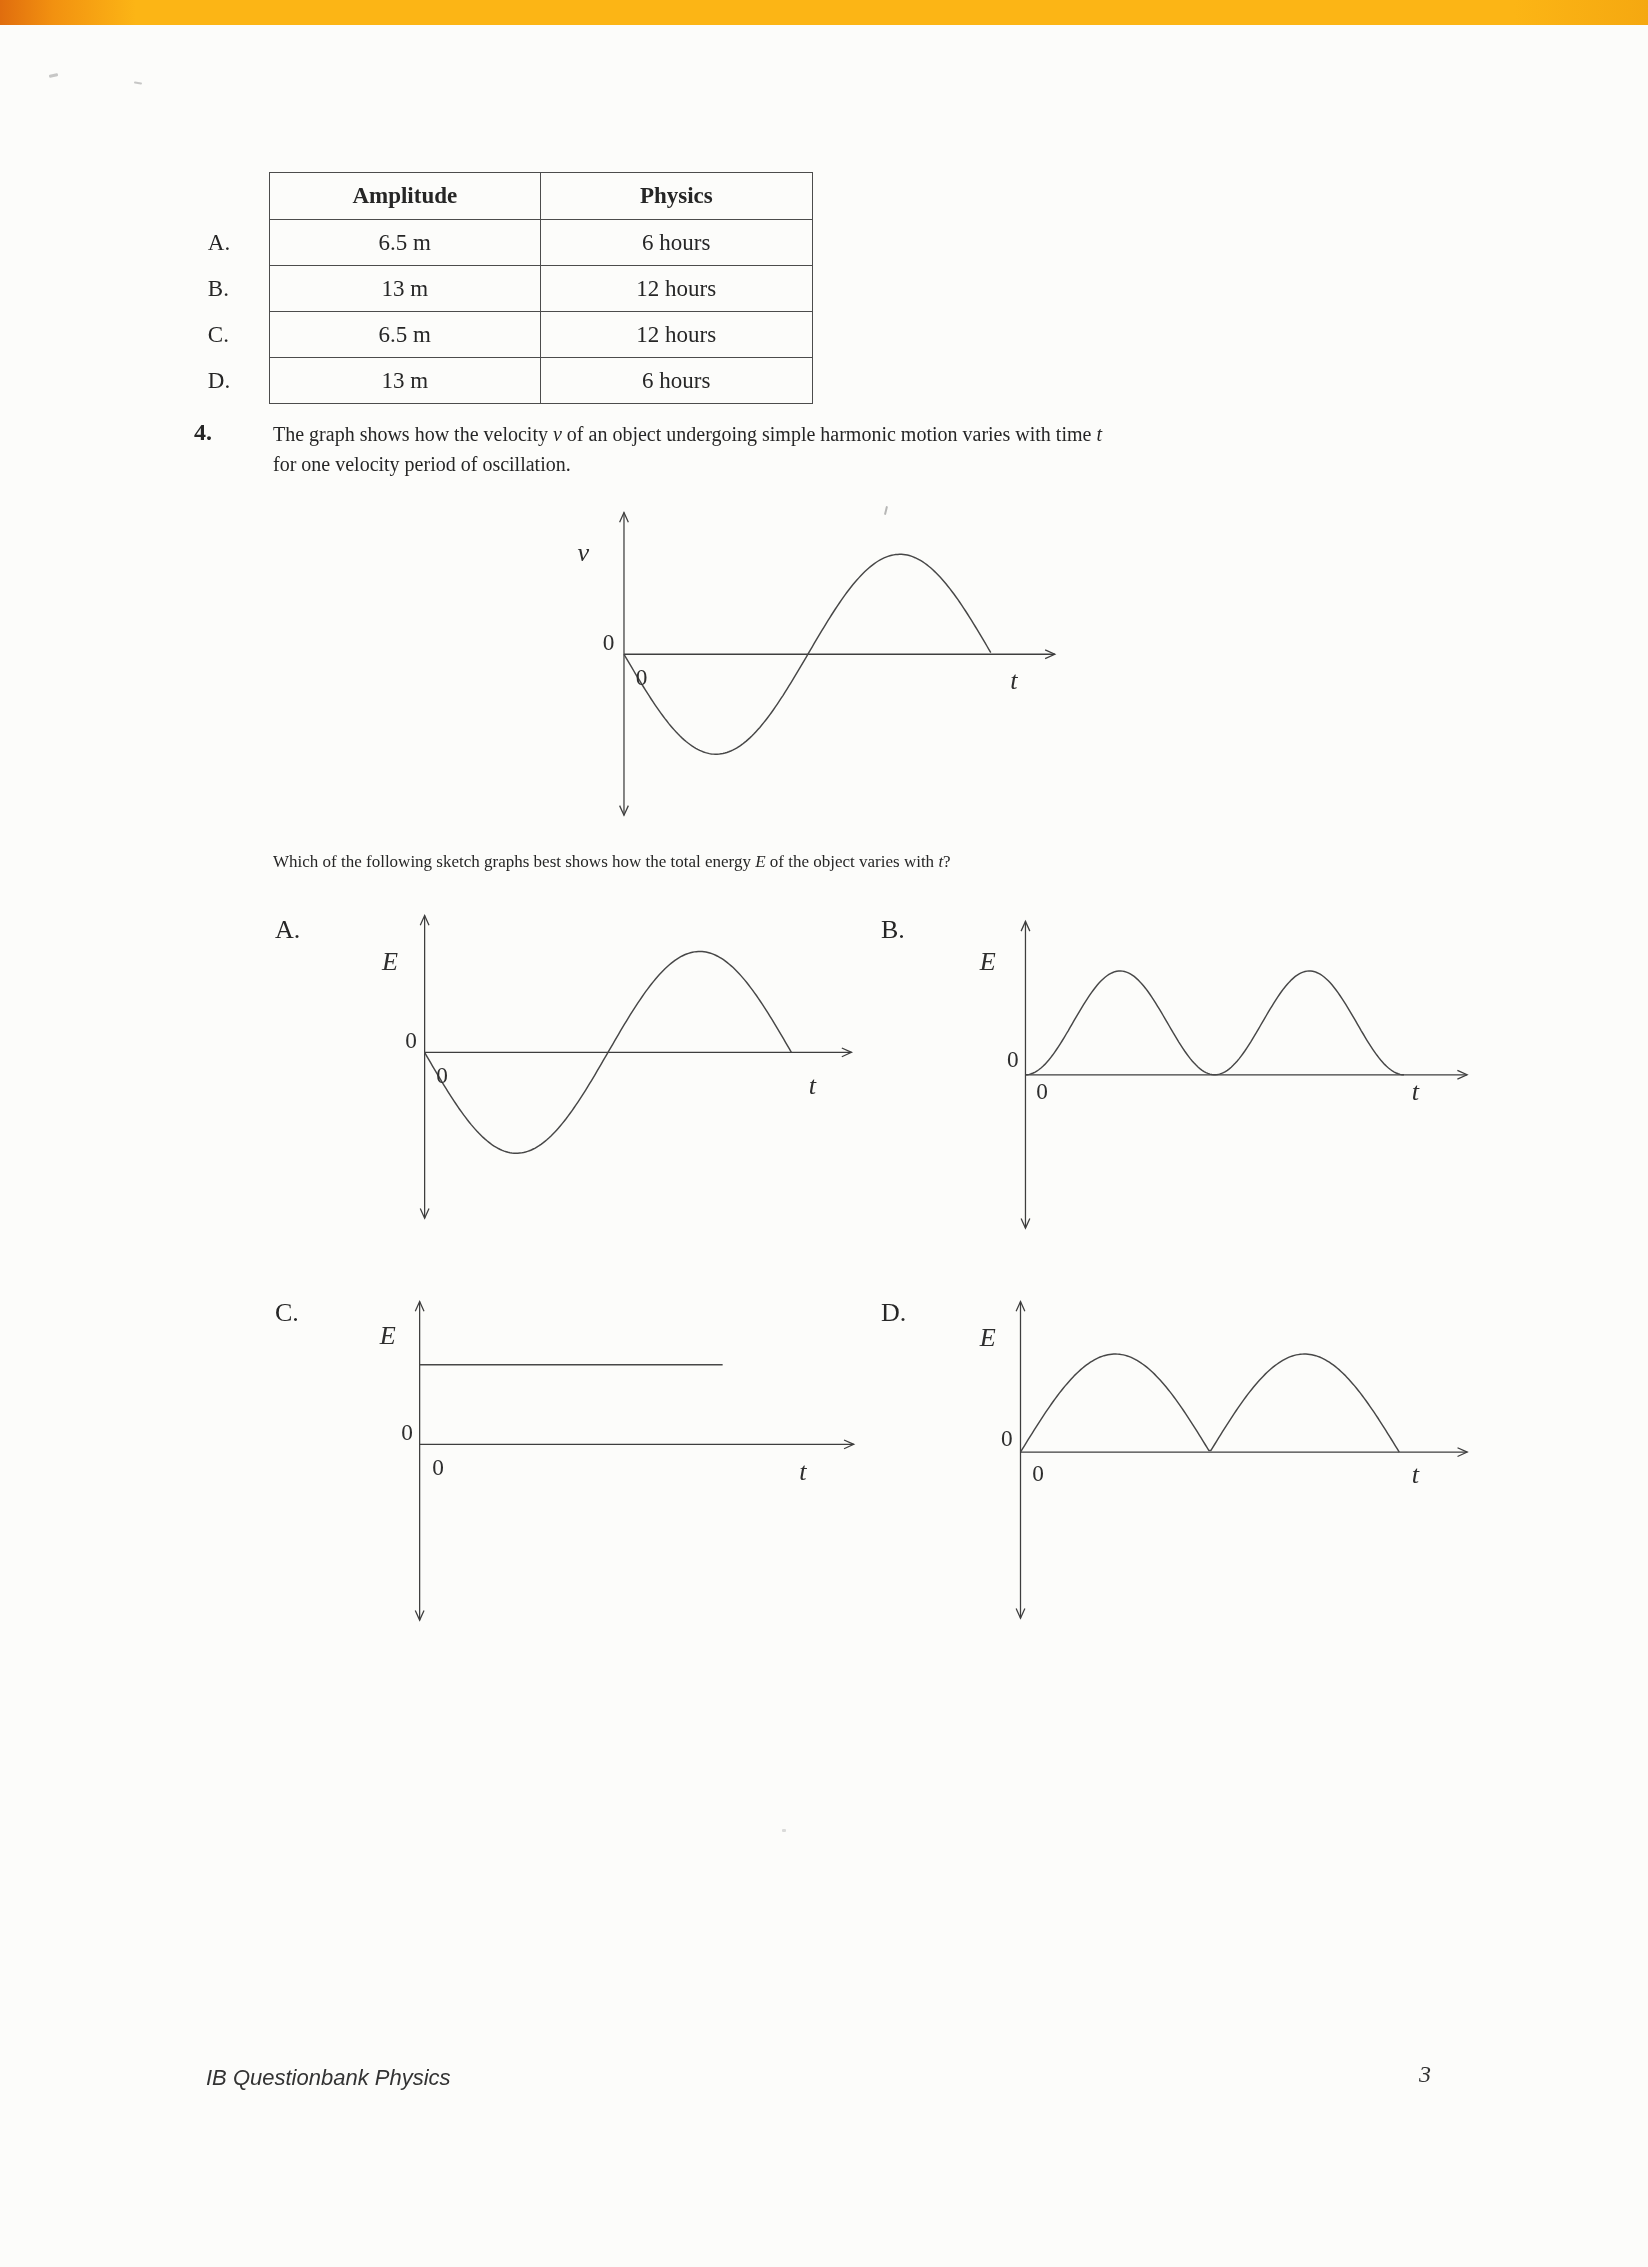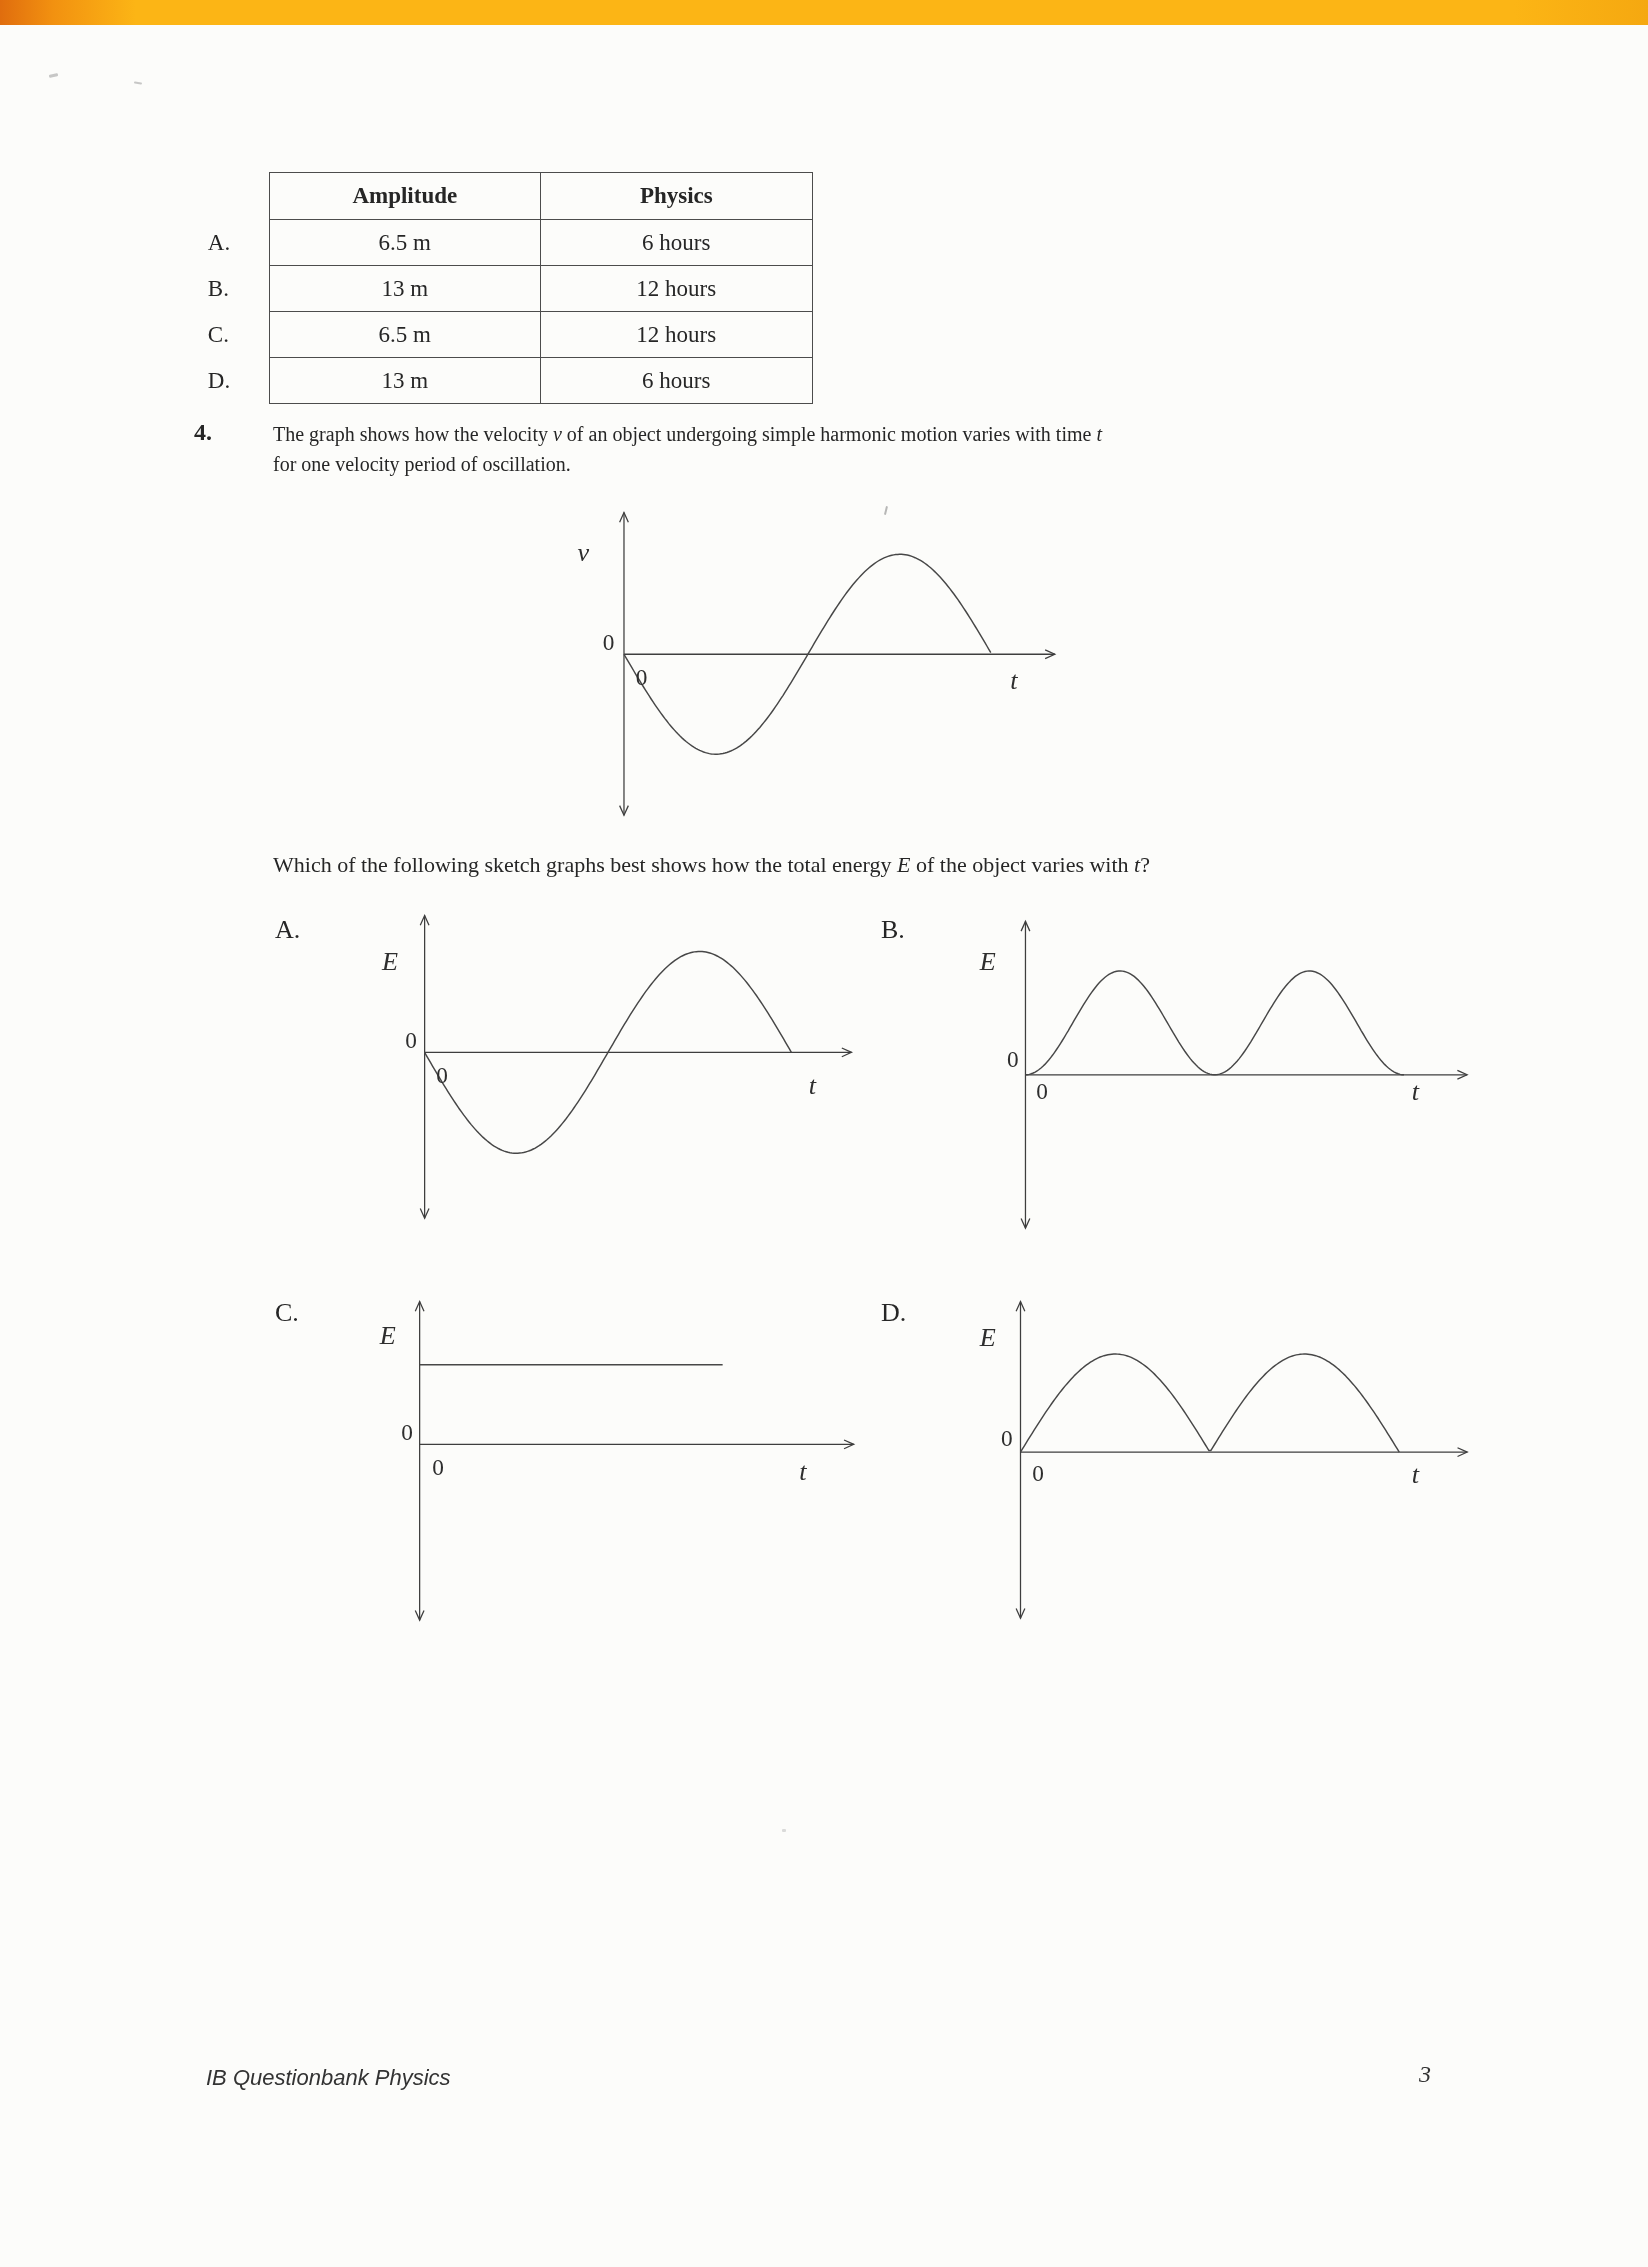--- a/index.html
+++ b/index.html
@@ -30,21 +30,21 @@
   table.choices-table .c1{width:268px;}
   table.choices-table .c2{width:269px;}
   table.choices-table .lbl{width:60px;}
   table.choices-table tr{height:46px;}
   table.choices-table tr.hdr{height:47px;}
 
   
   .q-number{position:absolute;left:194px;top:419px;font-size:24px;font-weight:bold;}
   .q-text{position:absolute;left:273px;top:419px;width:1155px;font-size:20px;line-height:30px;}
   .q-text i, .prompt i{font-style:italic;}
-  .prompt{position:absolute;left:273px;top:852px;width:1213px;font-size:22px;}
+  .prompt{position:absolute;left:273px;top:852px;width:1213px;font-size:17px;}
 
   .graph-box{position:absolute;}
   .sketch-graph text.var-label{font:italic 27px "Liberation Serif",serif;fill:#2e2e2e;}
   .sketch-graph text.zero-label{font:24px "Liberation Serif",serif;fill:#2e2e2e;}
 
   .opt-label{position:absolute;font-size:26px;color:#262626;}
   .opt-label.a{left:275px;top:915px;}
   .opt-label.b{left:881px;top:915px;}
   .opt-label.c{left:275px;top:1298px;}
   .opt-label.d{left:881px;top:1298px;}

